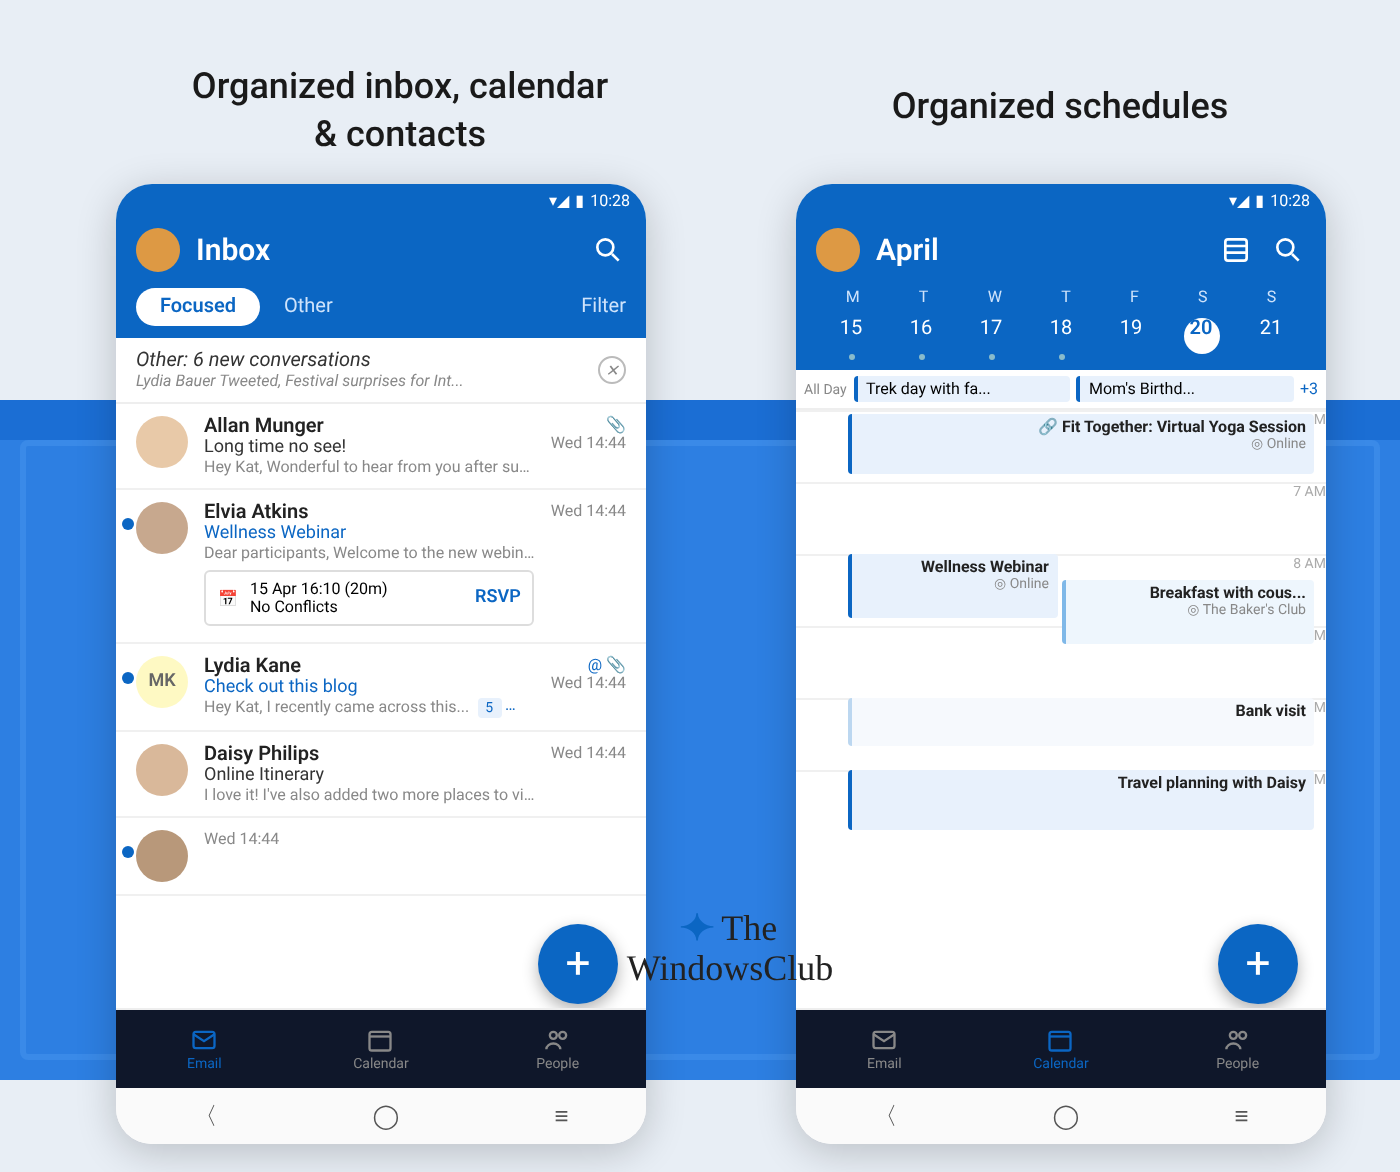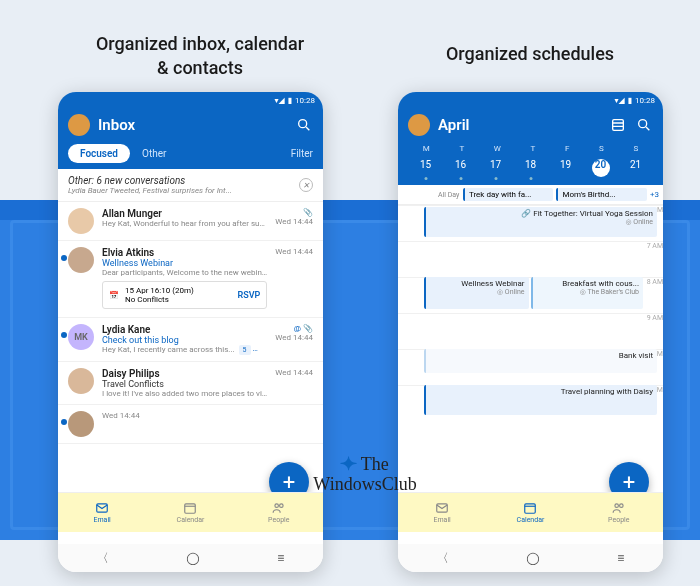--- a/index.html
+++ b/index.html
@@ -44,40 +44,40 @@
   .email .prev { color: #888; font-size: 8px; white-space: nowrap; overflow: hidden; text-overflow: ellipsis; }
   .email .meta { text-align: right; font-size: 8px; color: #888; white-space:nowrap; }
   .email .meta .attach { color:#888; }
   .rsvp { margin: 4px 0 2px 0; border: 1px solid #ddd; border-radius: 3px; padding: 4px 6px; display: flex; align-items: center; font-size: 8px; gap: 6px; }
   .rsvp .btn { margin-left: auto; color: #0b66c3; font-weight: 600; font-size:9px; }
   .unread-dot { width:6px; height:6px; border-radius:50%; background:#0b66c3; position:absolute; left:3px; top:14px; }
   .badge { display:inline-block; background:#e8f1fc; color:#0b66c3; font-size:7px; padding:1px 4px; border-radius:2px; margin-left:2px; }
   
   .fab { position: absolute; right: 14px; bottom: 70px; width: 40px; height: 40px; border-radius: 50%; background: #0b66c3; color: #fff; display: flex; align-items: center; justify-content: center; font-size: 22px; box-shadow: 0 3px 8px rgba(0,0,0,.3); }
   
-  .btmnav { position: absolute; bottom: 40px; left: 0; right: 0; height: 40px; background: #fef9c3; border-top: 1px solid #eee; display: flex; }
+  .btmnav { position: absolute; bottom: 28px; left: 0; right: 0; height: 40px; background: #0f172a; border-top: 1px solid #eee; display: flex; }
   .btmnav .nav { flex: 1; display: flex; flex-direction: column; align-items: center; justify-content: center; font-size: 7px; color: #888; gap:1px; }
   .btmnav .nav.active { color: #0b66c3; }
   .btmnav .nav .ic { width: 14px; height: 14px; }
   
   .andnav { position: absolute; bottom: 0; left: 0; right: 0; height: 28px; background: #fafafa; display: flex; align-items: center; justify-content: space-around; }
   .andnav span { color: #555; font-size: 12px; }
   
   .allday { display:flex; align-items:center; padding:3px 4px; border-bottom:1px solid #eee; font-size:8px; gap:3px; }
-  .allday .lbl { color:#888; font-size:7px; width:22px;margin-left:36px; }
+  .allday .lbl { color:#888; font-size:7px; width:22px; }
   .chip { background:#e8f1fc; border-left:2px solid #0b66c3; padding:2px 4px; border-radius:2px; white-space:nowrap; overflow:hidden; text-overflow:ellipsis; flex:1; }
   .more { color:#0b66c3; font-size:8px; }
   .cal-grid { position:relative; height:290px; overflow:hidden;text-align:right; }
   .hour { position:absolute; left:0; right:0; border-top:1px solid #f0f0f0; font-size:7px; color:#aaa; padding-left:4px; }
   .hour.h6{top:0} .hour.h7{top:36px} .hour.h8{top:72px} .hour.h9{top:108px} .hour.h10{top:144px} .hour.h11{top:180px}
   .event { position:absolute; left:26px; right:6px; background:#e8f1fc; border-left:2px solid #0b66c3; border-radius:2px; padding:2px 4px; font-size:8px; }
-  .event .et { font-weight:400; color:#222; }
+  .event .et { font-weight:700; color:#222; }
   .event .loc { color:#888; font-size:7px; }
   .event.half { right:50%; margin-right:2px; }
-  .event.half2 { left:50%; right:20px; border-left-color:#7fb8e8; background:#eef6fd; }
+  .event.half2 { left:50%; right:6px; border-left-color:#7fb8e8; background:#eef6fd;margin-top:13px; }
   .event.lite { background:#f6f9fd; border-left-color:#bcd7f0; }
   
   .wm { position:absolute; left:290px; top:455px; width:150px; text-align:center; font-family:Georgia,serif; font-size:18px; color:#222; line-height:1.1; z-index:5; }
   .wm .x { color:#0b66c3; font-weight:bold; display:inline-block; transform:scaleX(1.2); }
 </style>
 </head>
 <body>
 
 <div class="bg-stripe"></div>
 
@@ -113,20 +113,21 @@
       <div>Other: 6 new conversations</div>
       <span class="sub">Lydia Bauer Tweeted, Festival surprises for Int...</span>
     </div>
     <div class="close">✕</div>
   </div>
 
   <div class="email">
     <div class="av" style="background:#e8c9a8"></div>
     <div class="body">
       <div class="from">Allan Munger</div>
+      <div class="subj plain">Long time no see!</div>
       <div class="prev">Hey Kat, Wonderful to hear from you after such...</div>
     </div>
     <div class="meta"><span class="attach">📎</span><br><span>Wed 14:44</span></div>
   </div>
 
   <div class="email">
     <div class="unread-dot"></div>
     <div class="av" style="background:#c7a88e"></div>
     <div class="body">
       <div class="from">Elvia Atkins</div>
@@ -139,34 +140,34 @@
           <div>No Conflicts</div>
         </div>
         <div class="btn">RSVP</div>
       </div>
     </div>
     <div class="meta"><span>Wed 14:44</span></div>
   </div>
 
   <div class="email">
     <div class="unread-dot"></div>
-    <div class="av" style="background:#c4b5fd">MK</div>
+    <div class="av" style="background:#fef9c3">MK</div>
     <div class="body">
       <div class="from">Lydia Kane</div>
       <div class="subj">Check out this blog</div>
       <div class="prev"><span>Hey Kat, I recently came across this...</span> <span class="badge">5</span><span class="badge">Inbox</span></div>
     </div>
     <div class="meta"><span style="color:#0b66c3">@</span> 📎<br><span>Wed 14:44</span></div>
   </div>
 
   <div class="email">
     <div class="av" style="background:#d9b89a"></div>
     <div class="body">
       <div class="from">Daisy Philips</div>
-      <div class="subj plain">Travel Conflicts</div>
+      <div class="subj plain">Online Itinerary</div>
       <div class="prev">I love it! I've also added two more places to vis...</div>
     </div>
     <div class="meta"><span>Wed 14:44</span></div>
   </div>
 
   <div class="email">
     <div class="unread-dot"></div>
     <div class="av" style="background:#b8987a"></div>
     <div class="meta"><span>Wed 14:44</span></div>
   </div>

